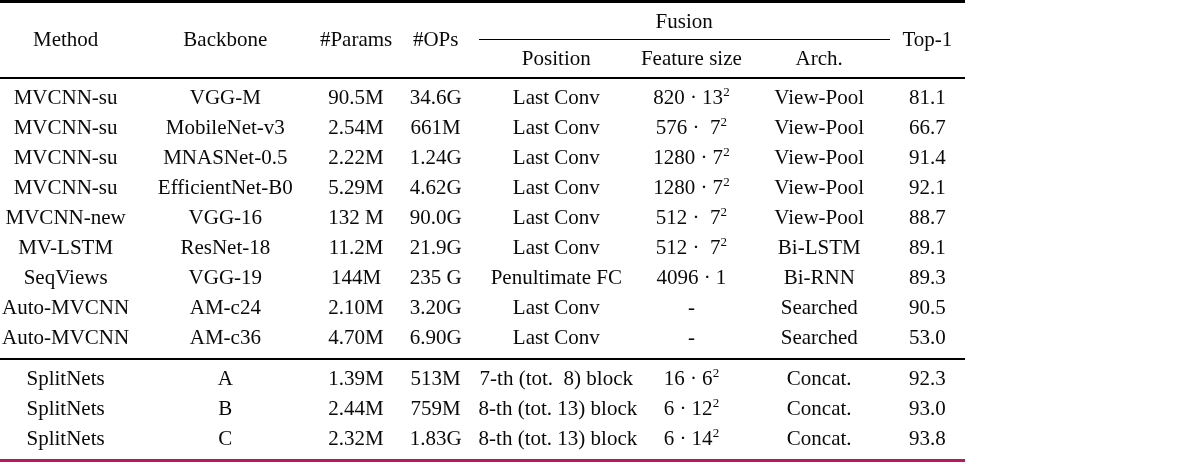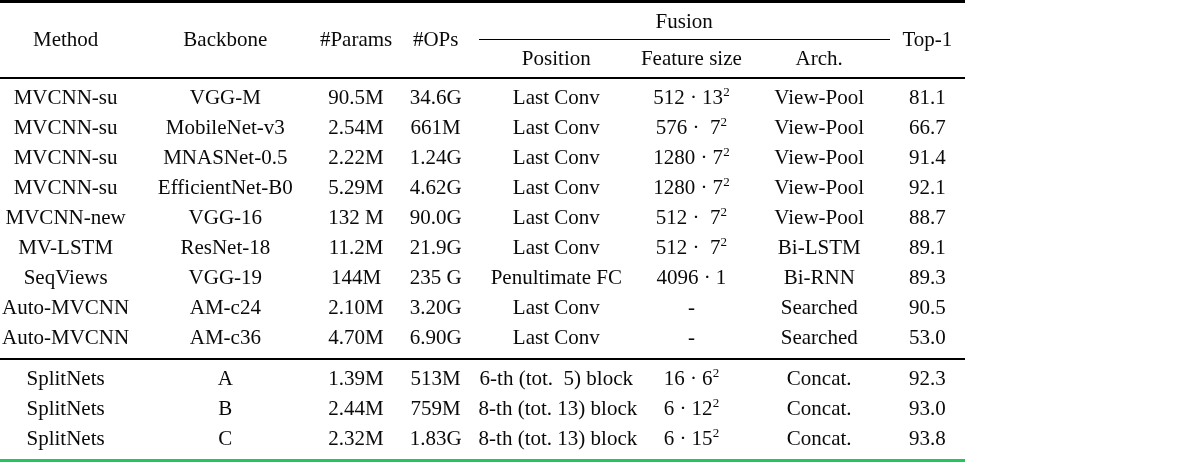--- a/index.html
+++ b/index.html
@@ -14,21 +14,21 @@
     color: #0a0a0a;
     font-family: "Liberation Serif", serif;
     overflow: hidden;
   }
   table.results {
     width: 965px;
     border-collapse: collapse;
     table-layout: fixed;
     font-size: 21px;
     border-top: 3px solid #000000;
-    border-bottom: 3px solid #22c55e;
+    border-bottom: 3px solid #be185d;
   }
   col.c-method   { width: 13.6%; }
   col.c-backbone { width: 19.5%; }
   col.c-params   { width: 7.6%;  }
   col.c-ops      { width: 8.9%;  }
   col.c-position { width: 16.1%; }
   col.c-feature  { width: 11.9%; }
   col.c-arch     { width: 14.6%; }
   col.c-top1     { width: 7.8%;  }
 
@@ -85,21 +85,21 @@
         <th data-name="col-header-arch">Arch.</th>
       </tr>
     </thead>
     <tbody data-group="0" data-name="baseline-methods-body">
         <tr data-name="table-row">
           <td data-name="cell-method">MVCNN-su</td>
           <td data-name="cell-backbone">VGG-M</td>
           <td data-name="cell-params">90.5M</td>
           <td data-name="cell-ops">34.6G</td>
           <td data-name="cell-position">Last Conv</td>
-          <td data-name="cell-feature"><span data-name="feature-base">512 · 13</span><sup data-name="feature-exponent">2</sup></td>
+          <td data-name="cell-feature"><span data-name="feature-base">820 · 13</span><sup data-name="feature-exponent">2</sup></td>
           <td data-name="cell-arch">View-Pool</td>
           <td data-name="cell-top1">81.1</td>
         </tr>
         <tr data-name="table-row">
           <td data-name="cell-method">MVCNN-su</td>
           <td data-name="cell-backbone">MobileNet-v3</td>
           <td data-name="cell-params">2.54M</td>
           <td data-name="cell-ops">661M</td>
           <td data-name="cell-position">Last Conv</td>
           <td data-name="cell-feature"><span data-name="feature-base">576 ·  7</span><sup data-name="feature-exponent">2</sup></td>
@@ -176,40 +176,40 @@
           <td data-name="cell-arch">Searched</td>
           <td data-name="cell-top1">53.0</td>
         </tr>
       </tbody>
     <tbody data-group="1" data-name="splitnets-body">
         <tr data-name="table-row">
           <td data-name="cell-method">SplitNets</td>
           <td data-name="cell-backbone">A</td>
           <td data-name="cell-params">1.39M</td>
           <td data-name="cell-ops">513M</td>
-          <td data-name="cell-position">6-th (tot.  5) block</td>
+          <td data-name="cell-position">7-th (tot.  8) block</td>
           <td data-name="cell-feature"><span data-name="feature-base">16 · 6</span><sup data-name="feature-exponent">2</sup></td>
           <td data-name="cell-arch">Concat.</td>
           <td data-name="cell-top1">92.3</td>
         </tr>
         <tr data-name="table-row">
           <td data-name="cell-method">SplitNets</td>
           <td data-name="cell-backbone">B</td>
           <td data-name="cell-params">2.44M</td>
           <td data-name="cell-ops">759M</td>
           <td data-name="cell-position">8-th (tot. 13) block</td>
           <td data-name="cell-feature"><span data-name="feature-base">6 · 12</span><sup data-name="feature-exponent">2</sup></td>
           <td data-name="cell-arch">Concat.</td>
           <td data-name="cell-top1">93.0</td>
         </tr>
         <tr data-name="table-row">
           <td data-name="cell-method">SplitNets</td>
           <td data-name="cell-backbone">C</td>
           <td data-name="cell-params">2.32M</td>
           <td data-name="cell-ops">1.83G</td>
           <td data-name="cell-position">8-th (tot. 13) block</td>
-          <td data-name="cell-feature"><span data-name="feature-base">6 · 15</span><sup data-name="feature-exponent">2</sup></td>
+          <td data-name="cell-feature"><span data-name="feature-base">6 · 14</span><sup data-name="feature-exponent">2</sup></td>
           <td data-name="cell-arch">Concat.</td>
           <td data-name="cell-top1">93.8</td>
         </tr>
       </tbody>
   </table>
 </div>
 
 </body></html>

